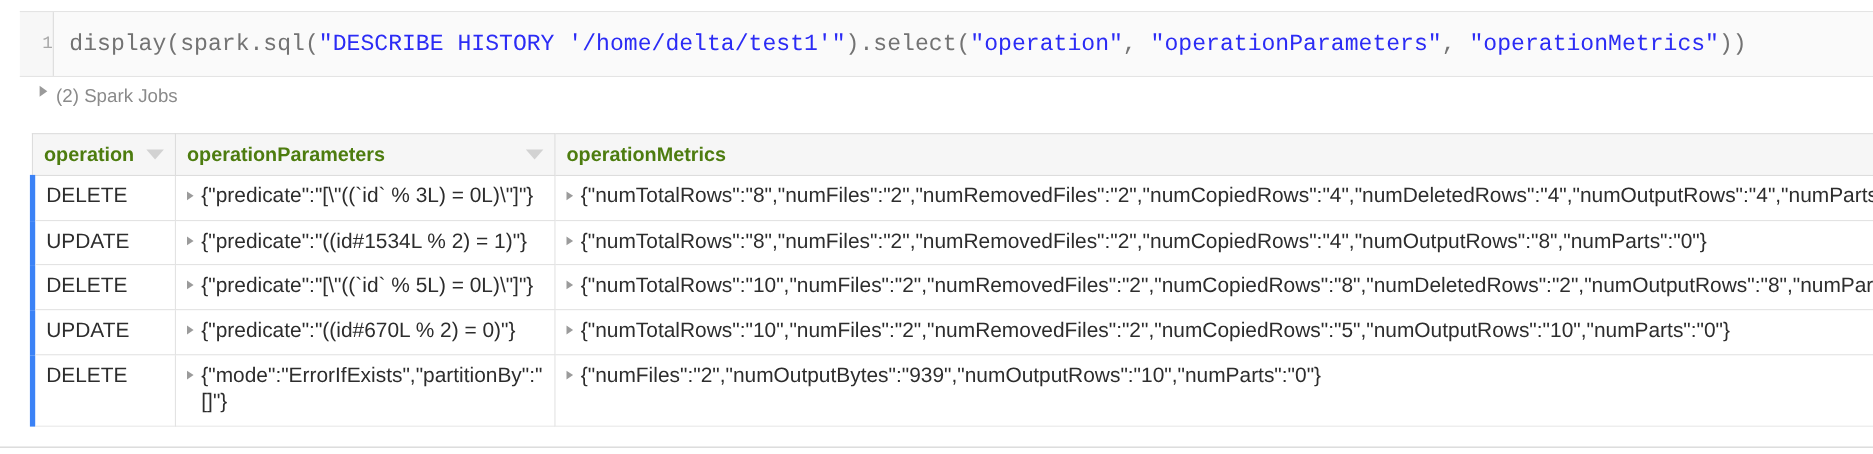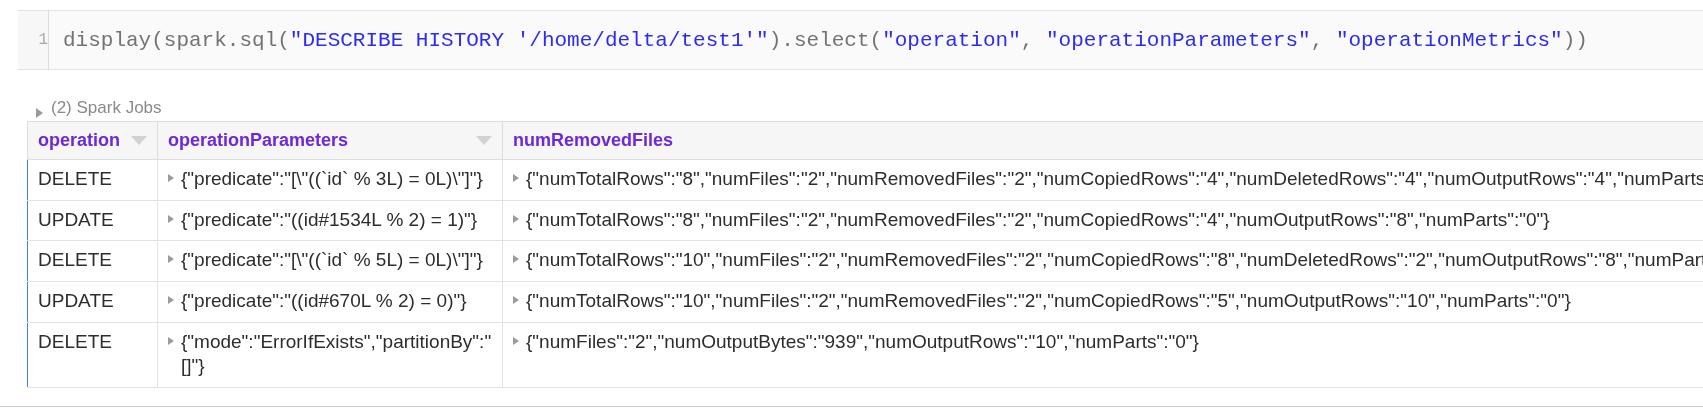--- a/index.html
+++ b/index.html
@@ -47,25 +47,24 @@
     color:#222222;
     letter-spacing:0px;
     white-space:pre;
   }
   .tok-str{color:#2b2bf5;}
   .tok-plain{color:#737373;}
 
   
   .spark-jobs{
     position:absolute;left:36px;top:78px;
-    display:flex;align-items:flex-end;gap:8px;
+    display:flex;align-items:flex-start;gap:8px;
     color:#8a8a8a;
     font-size:17px;
     cursor:pointer;
-    margin-top:20px;
   }
   .tri-right{
     width:0;height:0;
     border-left:7px solid #9a9a9a;
     border-top:5px solid transparent;
     border-bottom:5px solid transparent;
     display:inline-block;
   }
 
   
@@ -80,37 +79,37 @@
     width:2600px;
     font-size:19px;
     color:#2d2d2d;
   }
   table.results th{
     background:#f6f6f6;
     border:1px solid #dddddd;
     border-left:none;
     text-align:right;
     font-weight:bold;
-    color:#6d28d9;
+    color:#4d7c0f;
     font-size:18px;
     padding:7px 10px 8px 10px;
     height:22px;
     vertical-align:middle;
   }
   table.results th:first-child{border-left:1px solid #dddddd;}
   table.results td{
     border:1px solid #e3e3e3;
     border-left:none;
     padding:7px 10px 8px 10px;
     vertical-align:top;
     line-height:1.30;
     white-space:nowrap;
     overflow:hidden;
   }
-  table.results td:first-child{border-left:1px solid #3b82f6;}
+  table.results td:first-child{border-left:5px solid #3b82f6;}
   col.c1{width:130px;}
   col.c2{width:345px;}
   col.c3{width:2125px;}
 
   .th-inner{display:flex;align-items:center;justify-content:space-between;gap:10px;}
   .th-label{white-space:nowrap;}
   .tri-down{
     width:0;height:0;
     border-top:9px solid #d2d2d2;
     border-left:8px solid transparent;
@@ -169,21 +168,21 @@
           </div>
         </th>
         <th>
           <div class="th-inner">
             <span class="th-label">operationParameters</span>
             <span class="tri-down"></span>
           </div>
         </th>
         <th>
           <div class="th-inner">
-            <span class="th-label">numRemovedFiles</span>
+            <span class="th-label">operationMetrics</span>
           </div>
         </th>
       </tr>
     </thead>
     <tbody id="tbody">
         <tr>
           <td><span class="op-text">DELETE</span></td>
           <td>
             <div class="cell-json">
               <span class="tri-small"></span>

